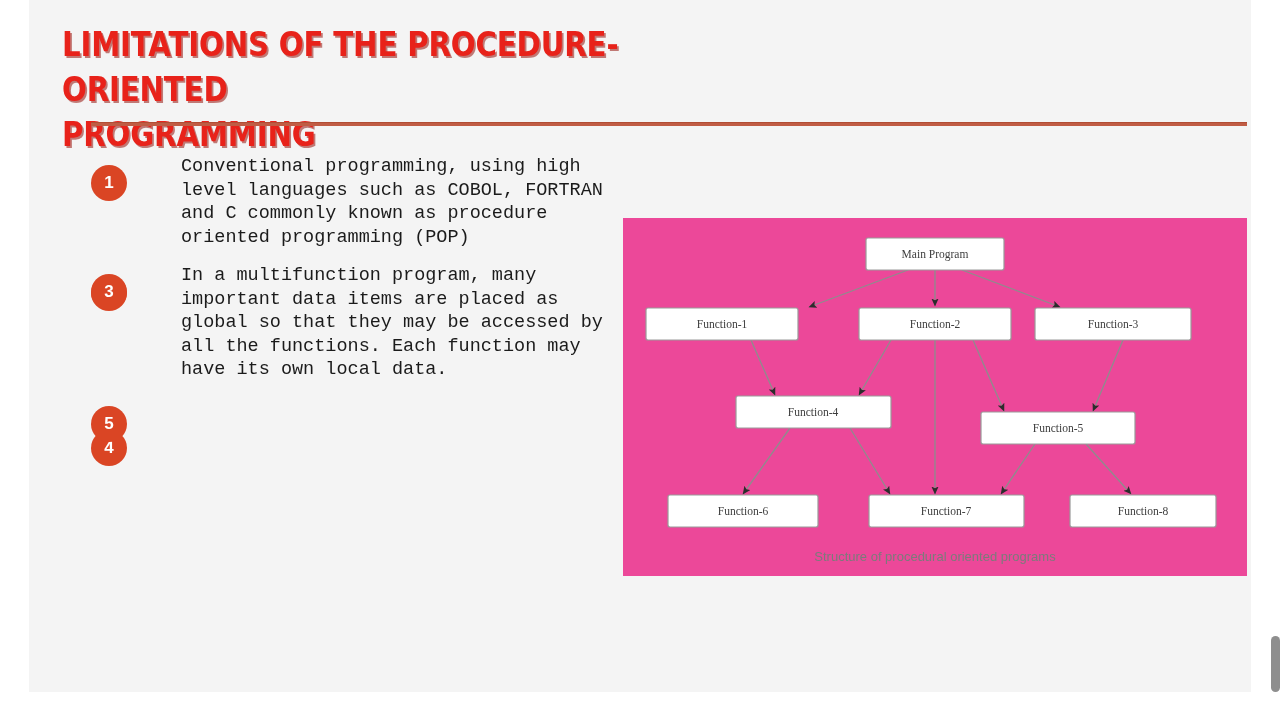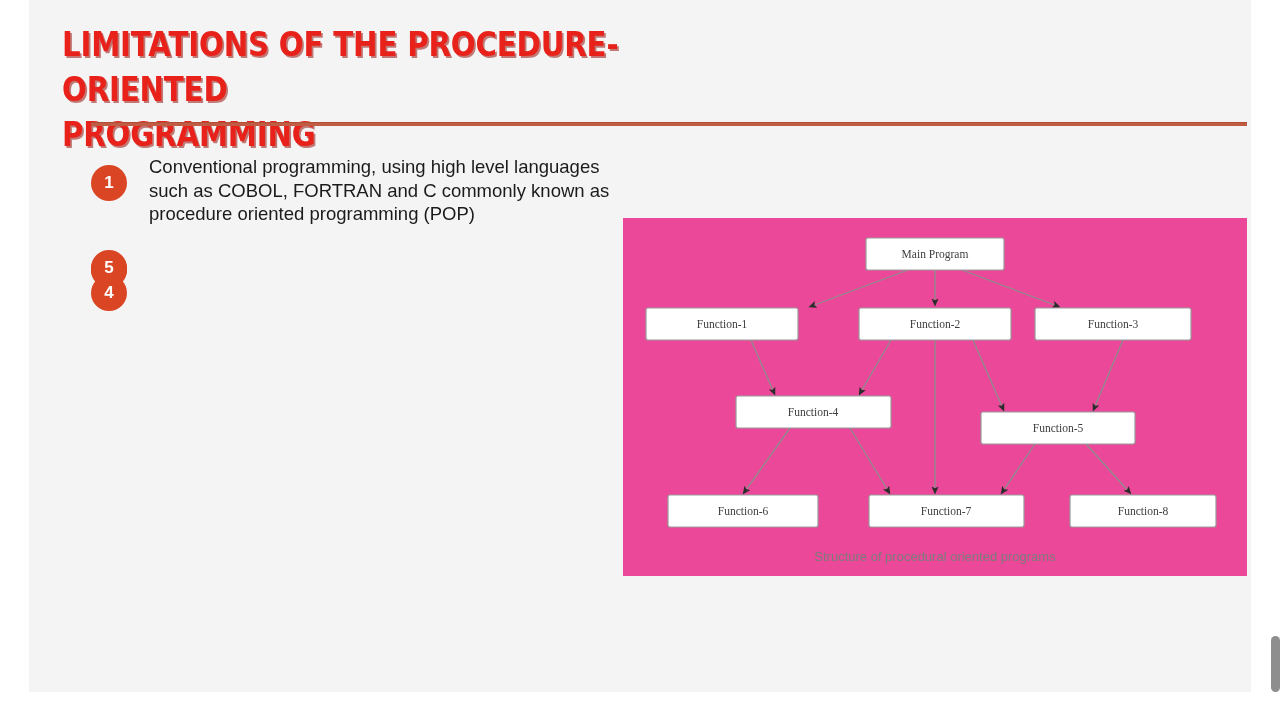--- a/index.html
+++ b/index.html
@@ -86,22 +86,22 @@
     color: #ffffff;
     font-family: "Liberation Sans", sans-serif;
     font-size: 17px;
     font-weight: bold;
     display: flex;
     align-items: center;
     justify-content: center;
     box-sizing: border-box;
   }
   .item-text {
-    margin-left: 58px;
-    font-family: Liberation Sans, sans-serif;
+    margin-left: 90px;
+    font-family: Liberation Mono, monospace;
     font-size: 18.5px;
     line-height: 23.5px;
     color: #1b1b1b;
   }
 
   
   .item-1 .badge { top: 10px; }
   .item-2 .badge { top: 12px; }
   .item-3 .badge { top: 10px; }
   .item-4 .badge { top: 34px; }
@@ -180,20 +180,21 @@
         <div class="badge">1</div>
         <div class="item-text">Conventional programming, using high level languages such as COBOL, FORTRAN and C commonly known as procedure oriented programming (POP)</div>
       </div>
 
       <div class="list-item item-2">
         <div class="badge">2</div>
       </div>
 
       <div class="list-item item-3">
         <div class="badge">3</div>
+        <div class="item-text">In a  multifunction program, many important data items are placed as global so that they may be accessed by all the functions. Each function may have its own local data.</div>
       </div>
 
       <div class="list-item item-4">
         <div class="badge">4</div>
       </div>
 
       <div class="list-item item-5">
         <div class="badge">5</div>
       </div>
 

